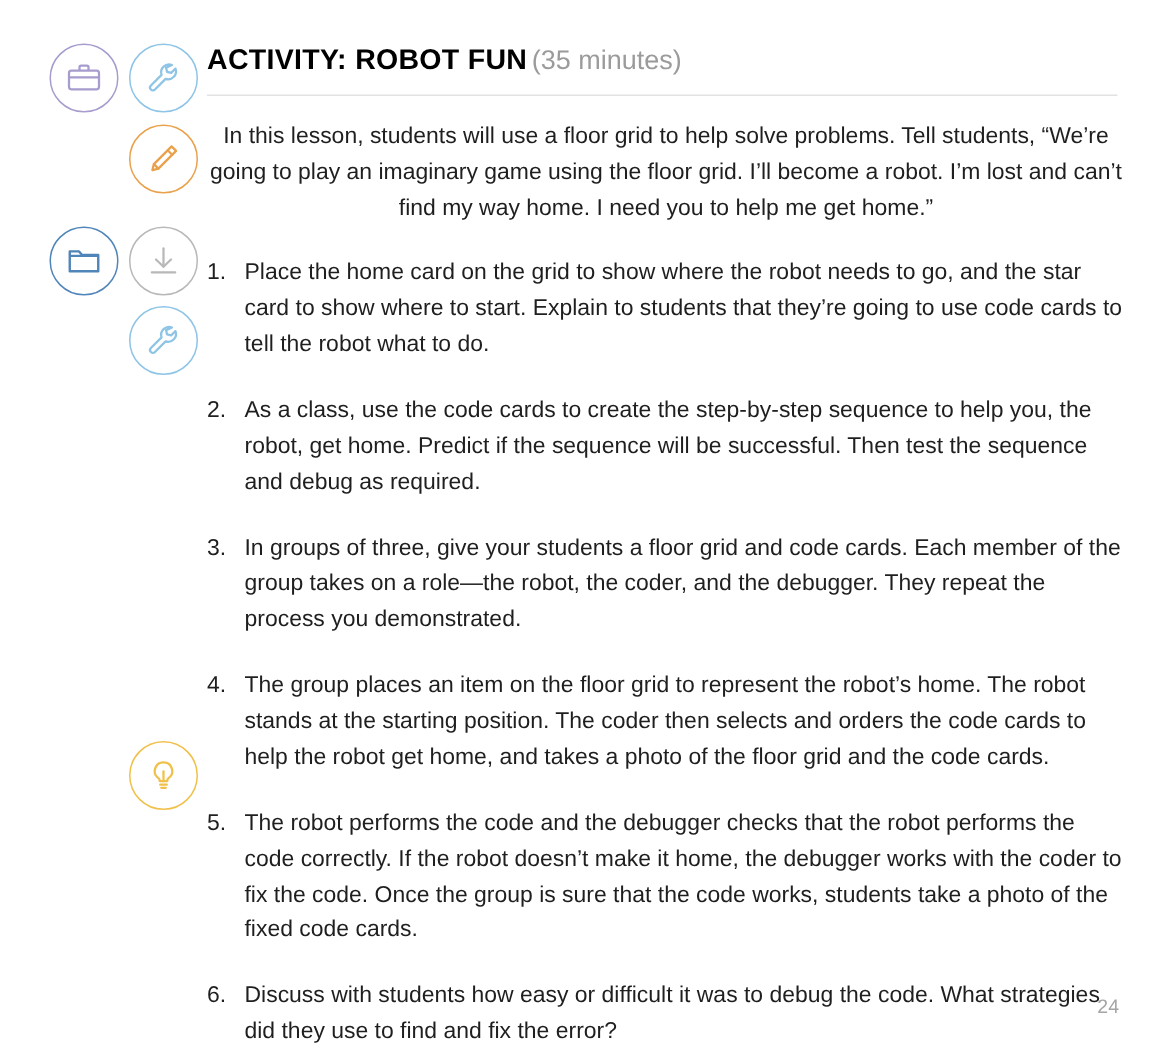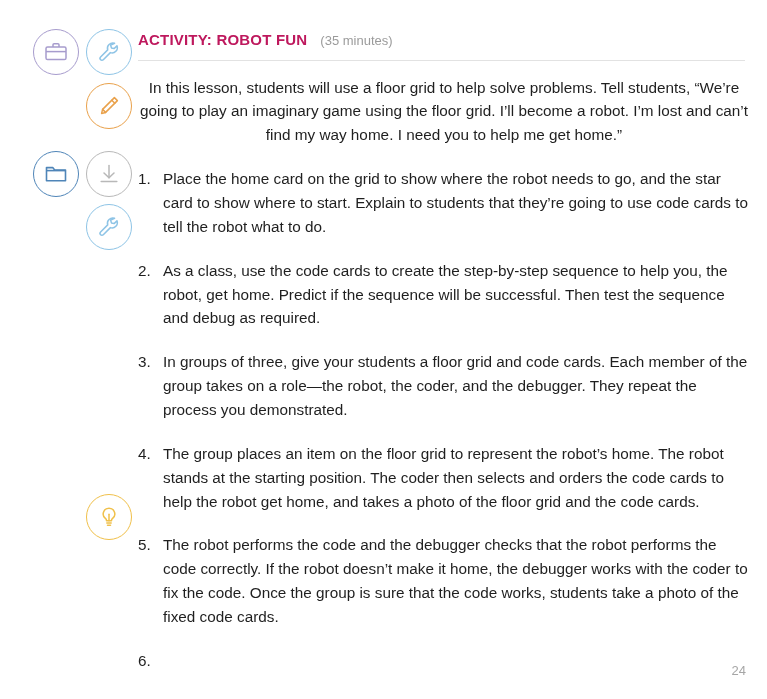--- a/index.html
+++ b/index.html
@@ -60,30 +60,30 @@
     top: 0;
     width: 612px;
   }
 
   .heading-row {
     padding-top: 31px;
     line-height: 1.1;
     white-space: nowrap;
   }
   .heading-title {
-    font-size: 15px;
+    font-size: 19px;
     font-weight: bold;
     letter-spacing: 0.2px;
-    color: #be185d;
+    color: #000000;
   }
   .heading-duration {
-    font-size: 13px;
+    font-size: 18px;
     font-weight: normal;
     color: #9b9b9b;
-    margin-left: 13px;
+    margin-left: 3px;
   }
   .rule {
     margin-top: 11px;
     height: 1px;
     background: #e2e2e2;
     width: 607px;
   }
 
   .intro {
     margin-top: 15px;
@@ -206,21 +206,21 @@
         <li>
           <span class="num">3.</span><span>In groups of three, give your students a floor grid and code cards. Each member of the group takes on a role—the robot, the coder, and the debugger. They repeat the process you demonstrated.</span>
         </li>
         <li>
           <span class="num">4.</span><span>The group places an item on the floor grid to represent the robot’s home. The robot stands at the starting position. The coder then selects and orders the code cards to help the robot get home, and takes a photo of the floor grid and the code cards.</span>
         </li>
         <li>
           <span class="num">5.</span><span>The robot performs the code and the debugger checks that the robot performs the code correctly. If the robot doesn’t make it home, the debugger works with the coder to fix the code. Once the group is sure that the code works, students take a photo of the fixed code cards.</span>
         </li>
         <li>
-          <span class="num">6.</span>
+          <span class="num">6.</span><span>Discuss with students how easy or difficult it was to debug the code. What strategies did they use to find and fix the error?</span>
         </li>
       </ol>
     </div>
 
   </div>
 
   <div class="page-number">24</div>
 
 </div>
 

